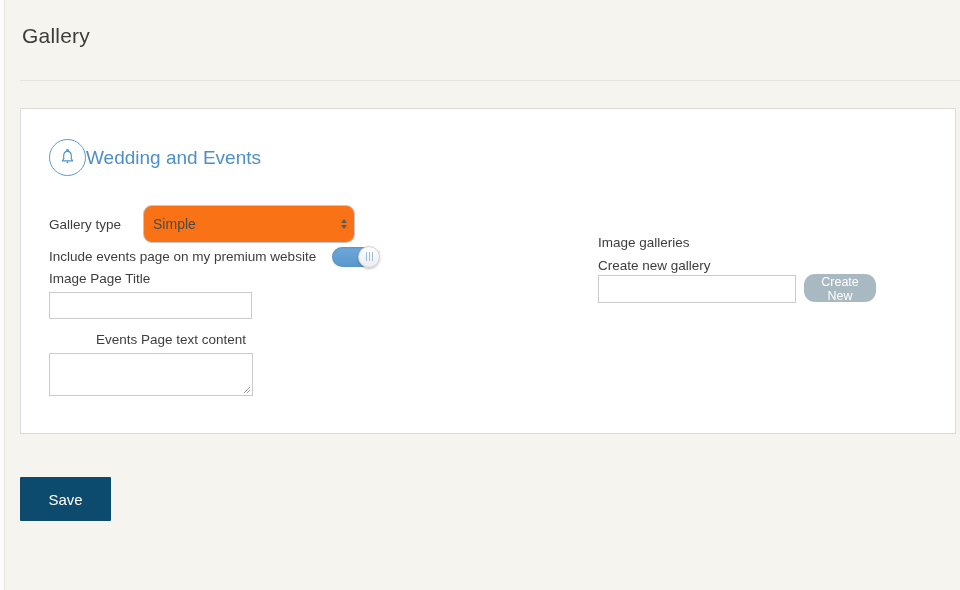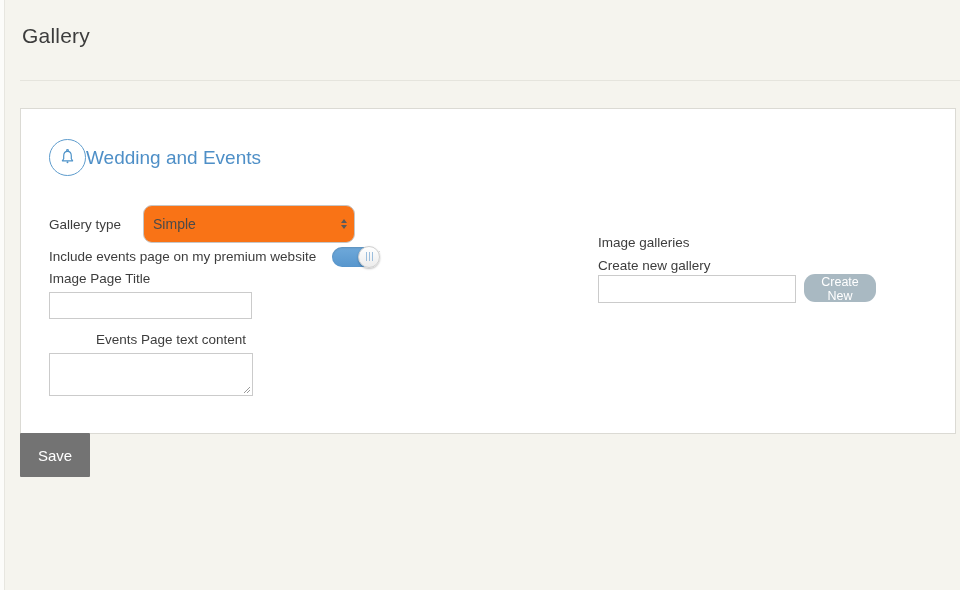--- a/index.html
+++ b/index.html
@@ -165,23 +165,23 @@
     width: 72px; height: 28px;
     background: #a9b9c2; color: #ffffff;
     border: none; border-radius: 11px;
     font-size: 12.5px;
     font-family: "Liberation Sans", sans-serif;
     cursor: pointer;
   }
   .ig-hint { position: absolute; left: 577px; top: 207px; }
 
   .save-button {
-    position: absolute; left: 20px; top: 433px;
-    width: 70px; height: 44px;
-    background: #737373; color: #ffffff;
+    position: absolute; left: 20px; top: 477px;
+    width: 91px; height: 44px;
+    background: #0c4a6e; color: #ffffff;
     border: none; border-radius: 1px;
     font-size: 15px;
     font-family: "Liberation Sans", sans-serif;
     cursor: pointer;
   }
 </style>
 </head>
 <body>
 
 <div class="screen">

